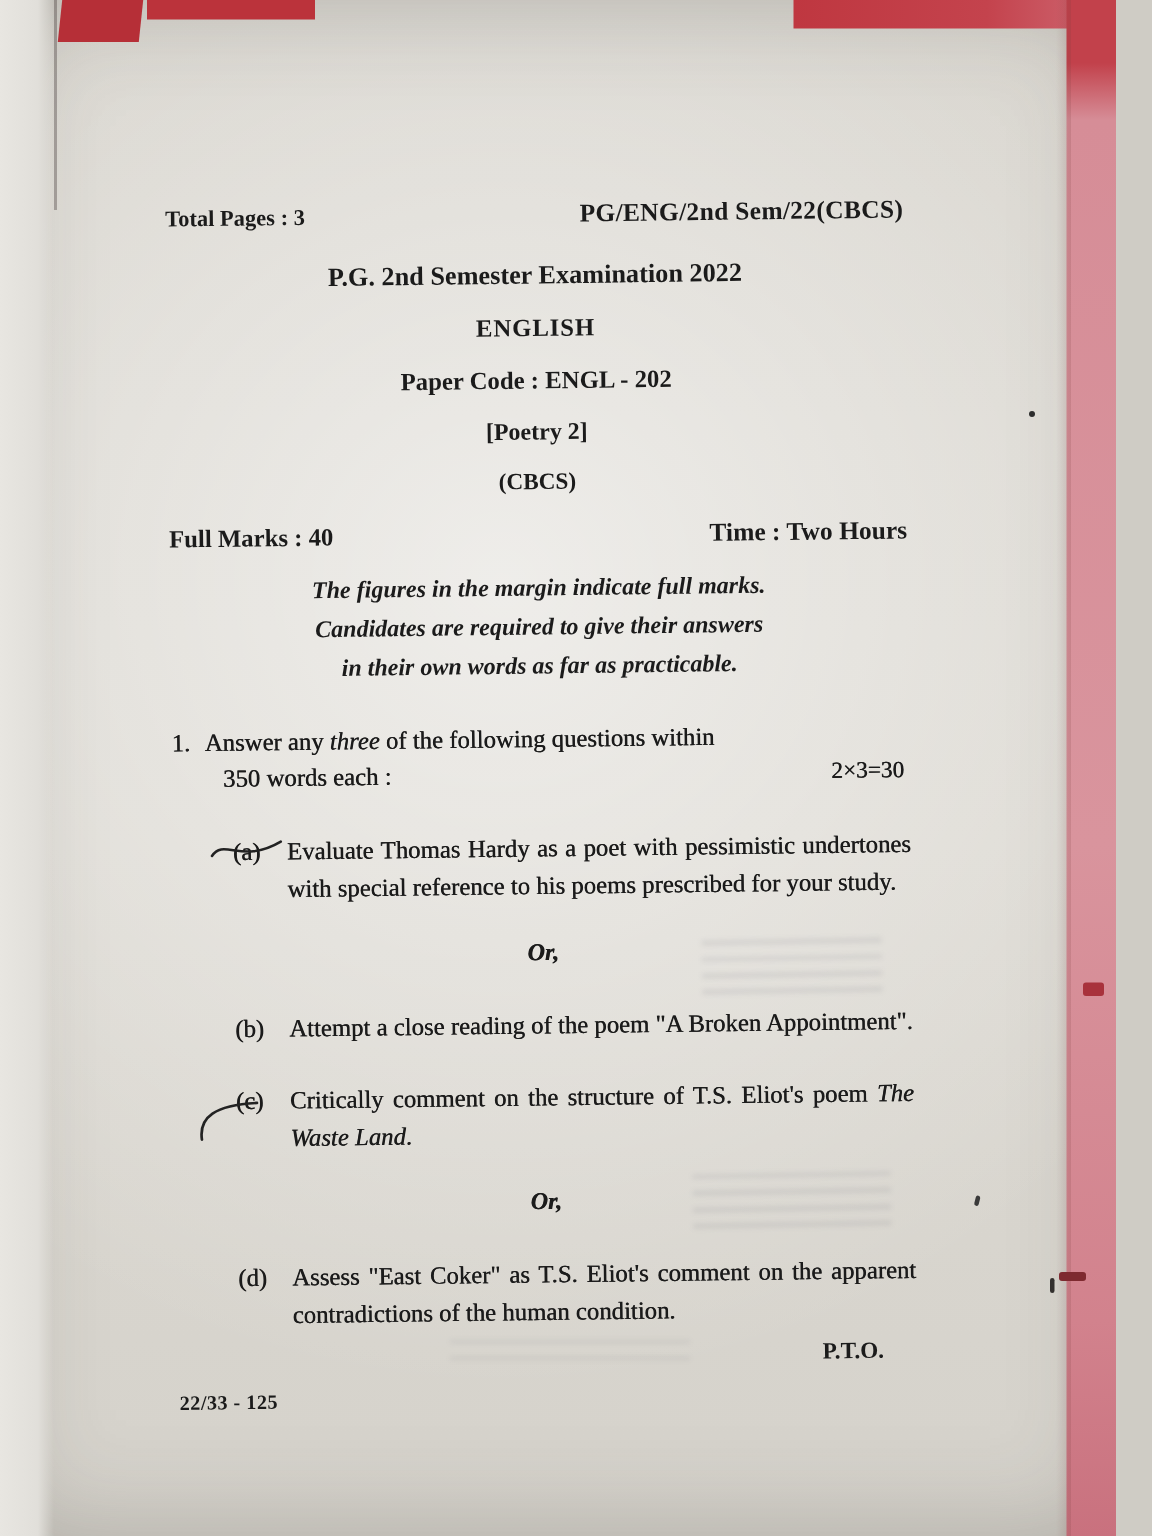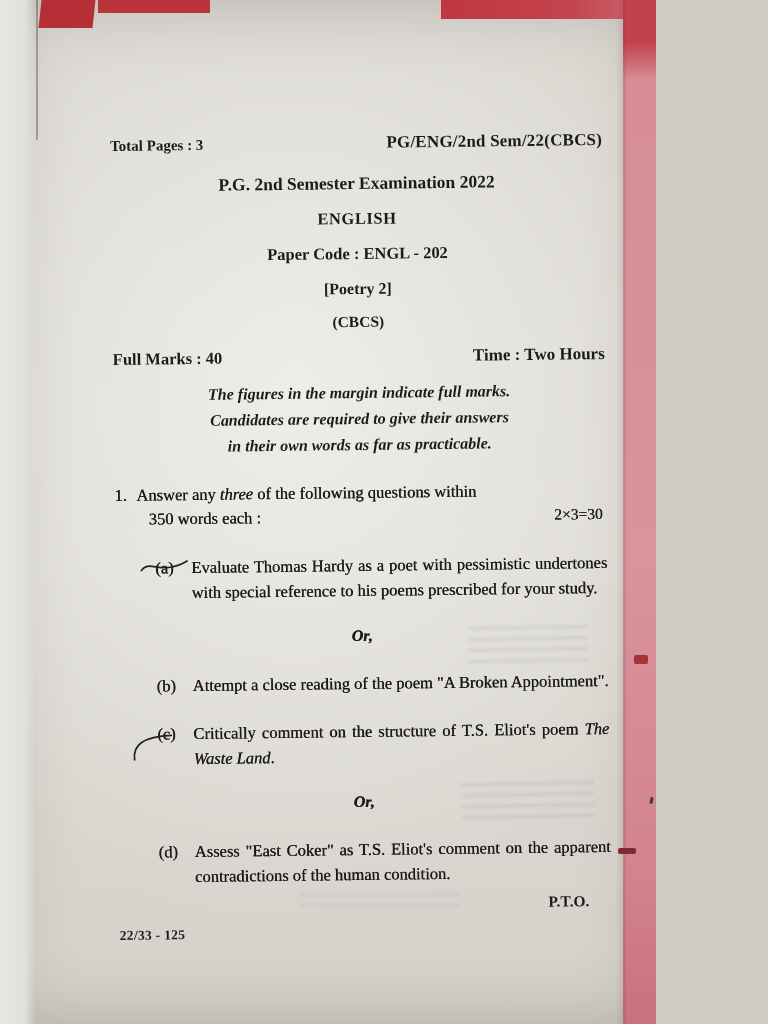--- a/index.html
+++ b/index.html
@@ -2,21 +2,21 @@
 <html><head>
 <meta charset="utf-8">
 <style>
   html,body{margin:0;padding:0;}
   body{
     width:768px;height:1024px;overflow:hidden;
     font-family:"Liberation Serif","DejaVu Serif",serif;
     background:#cfccc5;
   }
   .sheet{
-    position:absolute;inset:0;width:656px;height:1024px;overflow:hidden;
+    position:absolute;inset:0;width:744px;height:1024px;overflow:hidden;
     background:
       radial-gradient(120% 85% at 45% 38%, rgba(255,255,255,.55), rgba(255,255,255,0) 62%),
       linear-gradient(180deg,#d8d5ce 0%, #dcd9d2 55%, #d5d2cb 100%);
     box-shadow: inset 0 0 70px rgba(70,64,58,.28);
   }
   
   .left-light{position:absolute;left:0;top:0;width:36px;height:100%;
     background:linear-gradient(90deg,#e8e6e1 0%,#e1dfda 70%,rgba(0,0,0,0) 100%);}
   .left-crease{position:absolute;left:36px;top:0;width:2px;height:140px;background:rgba(60,50,48,.35);}
   .red-block-a{position:absolute;left:40px;top:0;width:54px;height:28px;background:#b62f37;transform:skewX(-6deg);}

